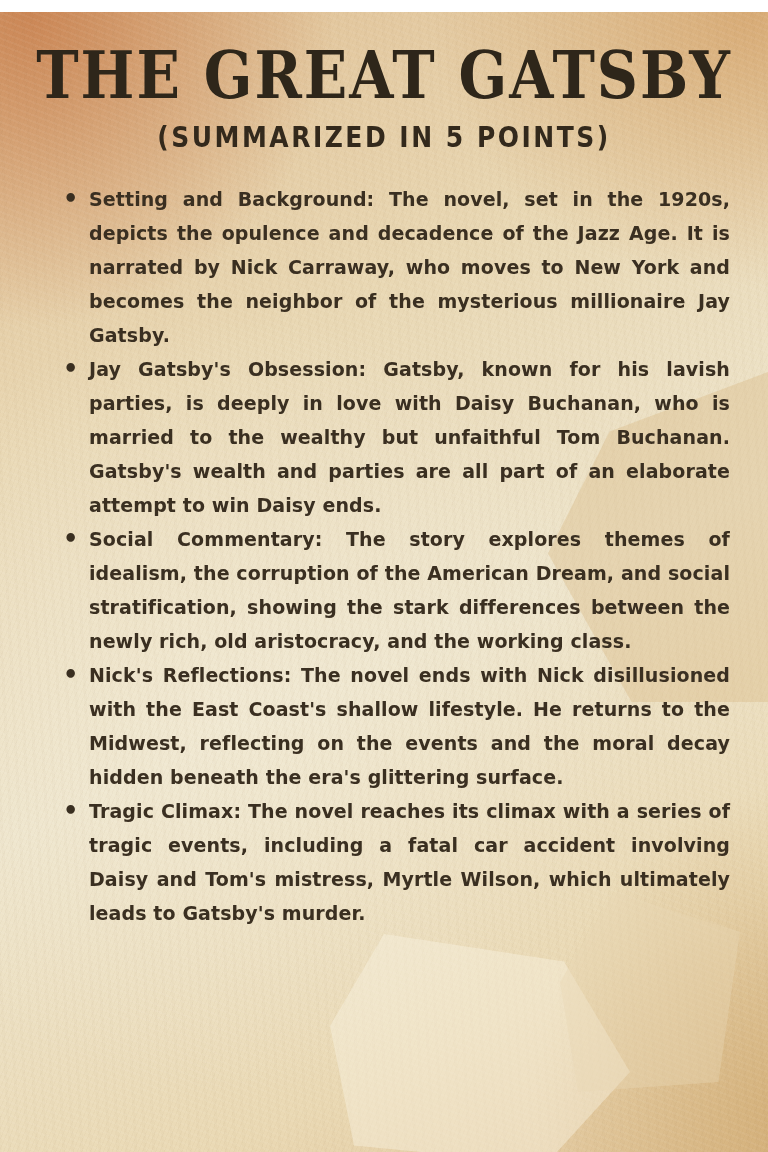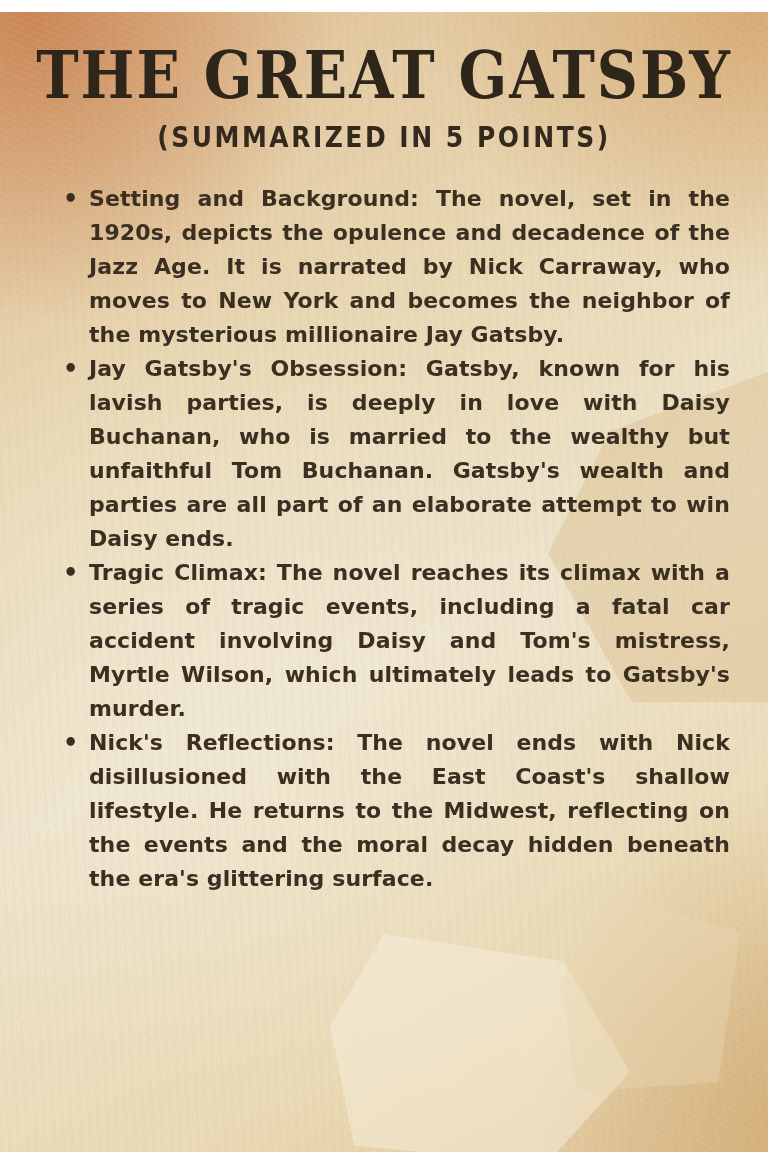--- a/index.html
+++ b/index.html
@@ -77,21 +77,21 @@
 
   .points {
     position: relative;
     list-style: none;
     margin: 32px 38px 0 52px;
   }
   .points li {
     position: relative;
     padding-left: 37px;
     font-weight: bold;
-    font-size: 22px;
+    font-size: 19px;
     line-height: 34px;
     text-align: justify;
     color: #3a2f21;
     letter-spacing: 0.1px;
   }
   .points li::before {
     content: "\2022";
     position: absolute;
     left: 11px;
     top: 0;
@@ -123,20 +123,23 @@
   </div>
 
   <ul class="points">
     <li>
       <span>Setting and Background: The novel, set in the 1920s, depicts the opulence and decadence of the Jazz Age. It is narrated by Nick Carraway, who moves to New York and becomes the neighbor of the mysterious millionaire Jay Gatsby.</span>
     </li>
     <li>
       <span>Jay Gatsby's Obsession: Gatsby, known for his lavish parties, is deeply in love with Daisy Buchanan, who is married to the wealthy but unfaithful Tom Buchanan. Gatsby's wealth and parties are all part of an elaborate attempt to win Daisy ends.</span>
     </li>
     <li>
-      <span>Tragic Climax: The novel reaches its climax with a series of tragic events, including a fatal car accident involving Daisy and Tom's mistress, Myrtle Wilson, which ultimately leads to Gatsby's murder.</span>
+      <span>Social Commentary: The story explores themes of idealism, the corruption of the American Dream, and social stratification, showing the stark differences between the newly rich, old aristocracy, and the working class.</span>
     </li>
     <li>
       <span>Nick's Reflections: The novel ends with Nick disillusioned with the East Coast's shallow lifestyle. He returns to the Midwest, reflecting on the events and the moral decay hidden beneath the era's glittering surface.</span>
+    </li>
+    <li>
+      <span>Tragic Climax: The novel reaches its climax with a series of tragic events, including a fatal car accident involving Daisy and Tom's mistress, Myrtle Wilson, which ultimately leads to Gatsby's murder.</span>
     </li>
   </ul>
 
 </div>
 
 </body></html>

